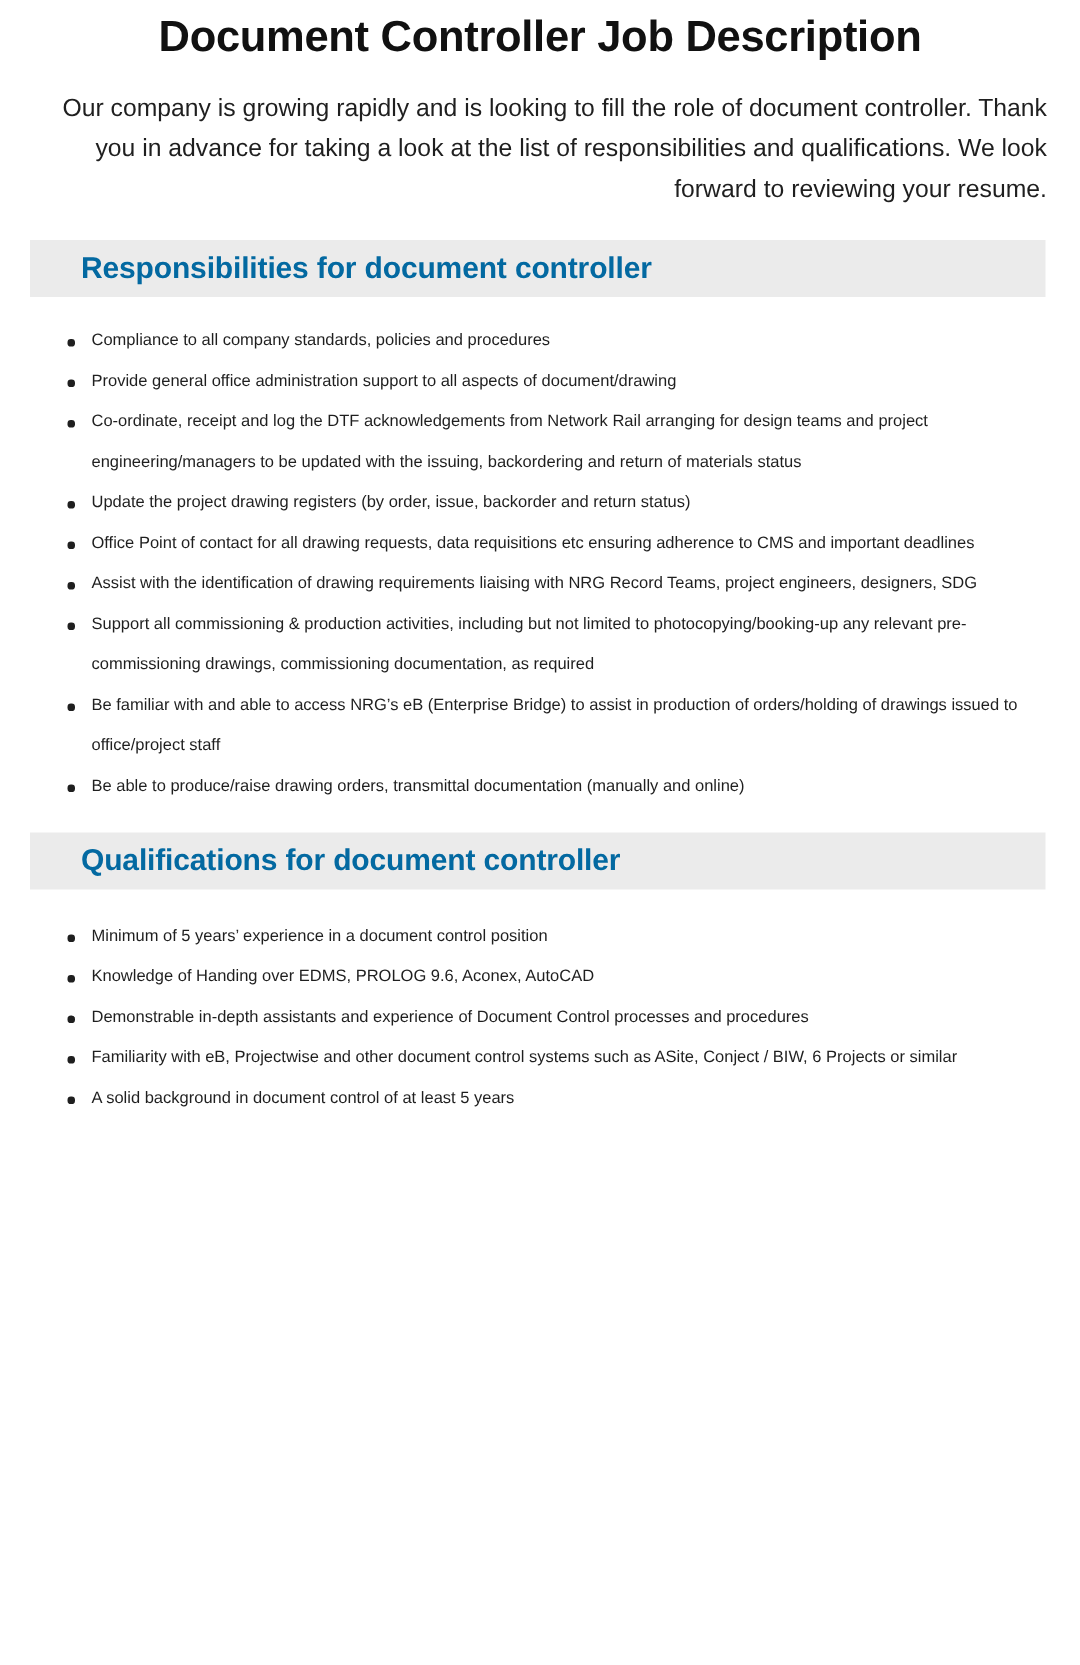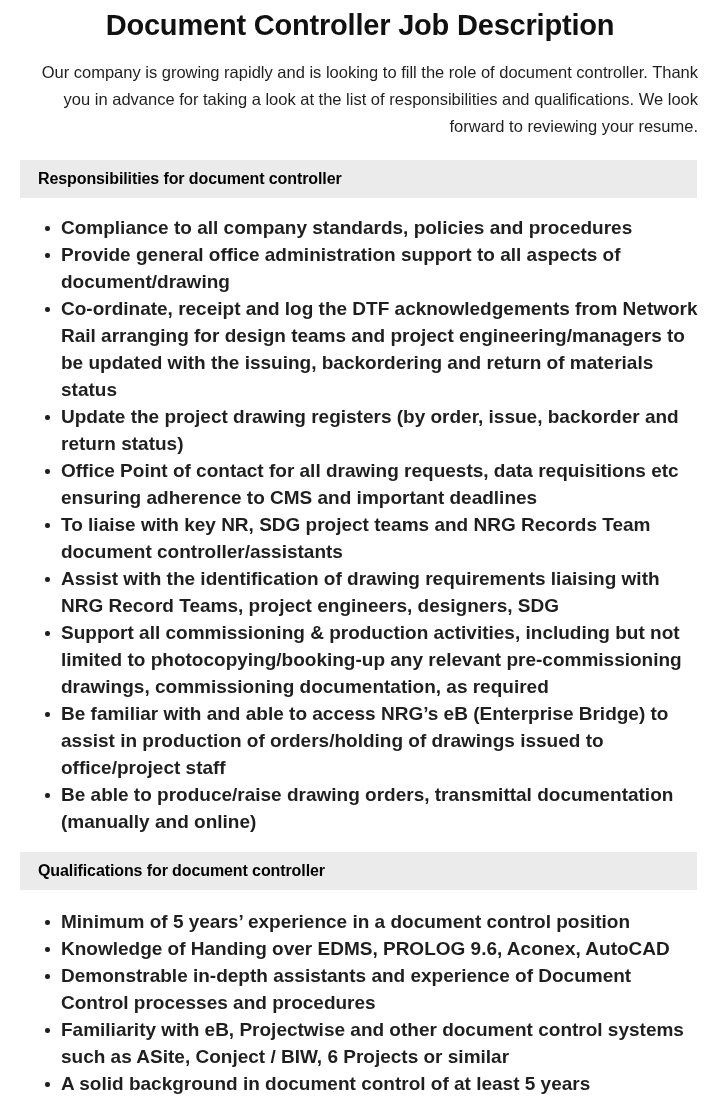--- a/index.html
+++ b/index.html
@@ -53,42 +53,42 @@
   .section-header {
     margin: 0 23px 0 20px;
     background: #ebebeb;
     height: 38px;
     display: flex;
     align-items: center;
     padding: 0 0 0 18px;
     box-sizing: border-box;
   }
   .section-header-label {
-    font-size: 16px;
+    font-size: 20px;
     font-weight: bold;
-    color: #000000;
+    color: #0369a1;
     letter-spacing: -0.1px;
+    margin-left: 16px;
   }
 
   .bullet-list {
     list-style: none;
     margin: 0;
     padding: 16px 20px 0 45px;
   }
   .section.qualifications .bullet-list {
     padding-top: 18px;
   }
   .bullet-list li {
     position: relative;
-    font-size: 19px;
+    font-size: 11px;
     line-height: 27px;
     color: #1f1f1f;
     padding-left: 16px;
     margin: 0 0 0 0;
-    font-weight: bold;
   }
   .bullet-list li::before {
     content: "";
     position: absolute;
     left: 0;
     top: 12px;
     width: 4.5px;
     height: 4.5px;
     border-radius: 50%;
     background: #1f1f1f;
@@ -106,21 +106,20 @@
   <div class="section responsibilities">
     <div class="section-header">
       <span class="section-header-label">Responsibilities for document controller</span>
     </div>
     <ul class="bullet-list">
       <li>Compliance to all company standards, policies and procedures</li>
       <li>Provide general office administration support to all aspects of document/drawing</li>
       <li>Co-ordinate, receipt and log the DTF acknowledgements from Network Rail arranging for design teams and project engineering/managers to be updated with the issuing, backordering and return of materials status</li>
       <li>Update the project drawing registers (by order, issue, backorder and return status)</li>
       <li>Office Point of contact for all drawing requests, data requisitions etc ensuring adherence to CMS and important deadlines</li>
-      <li>To liaise with key NR, SDG project teams and NRG Records Team document controller/assistants</li>
       <li>Assist with the identification of drawing requirements liaising with NRG Record Teams, project engineers, designers, SDG</li>
       <li>Support all commissioning &amp; production activities, including but not limited to photocopying/booking-up any relevant pre-commissioning drawings, commissioning documentation, as required</li>
       <li>Be familiar with and able to access NRG’s eB (Enterprise Bridge) to assist in production of orders/holding of drawings issued to office/project staff</li>
       <li>Be able to produce/raise drawing orders, transmittal documentation (manually and online)</li>
     </ul>
   </div>
 
   <div class="section qualifications">
     <div class="section-header">
       <span class="section-header-label">Qualifications for document controller</span>

